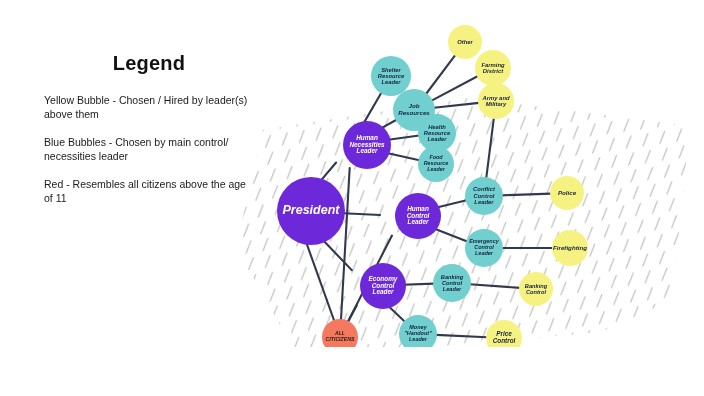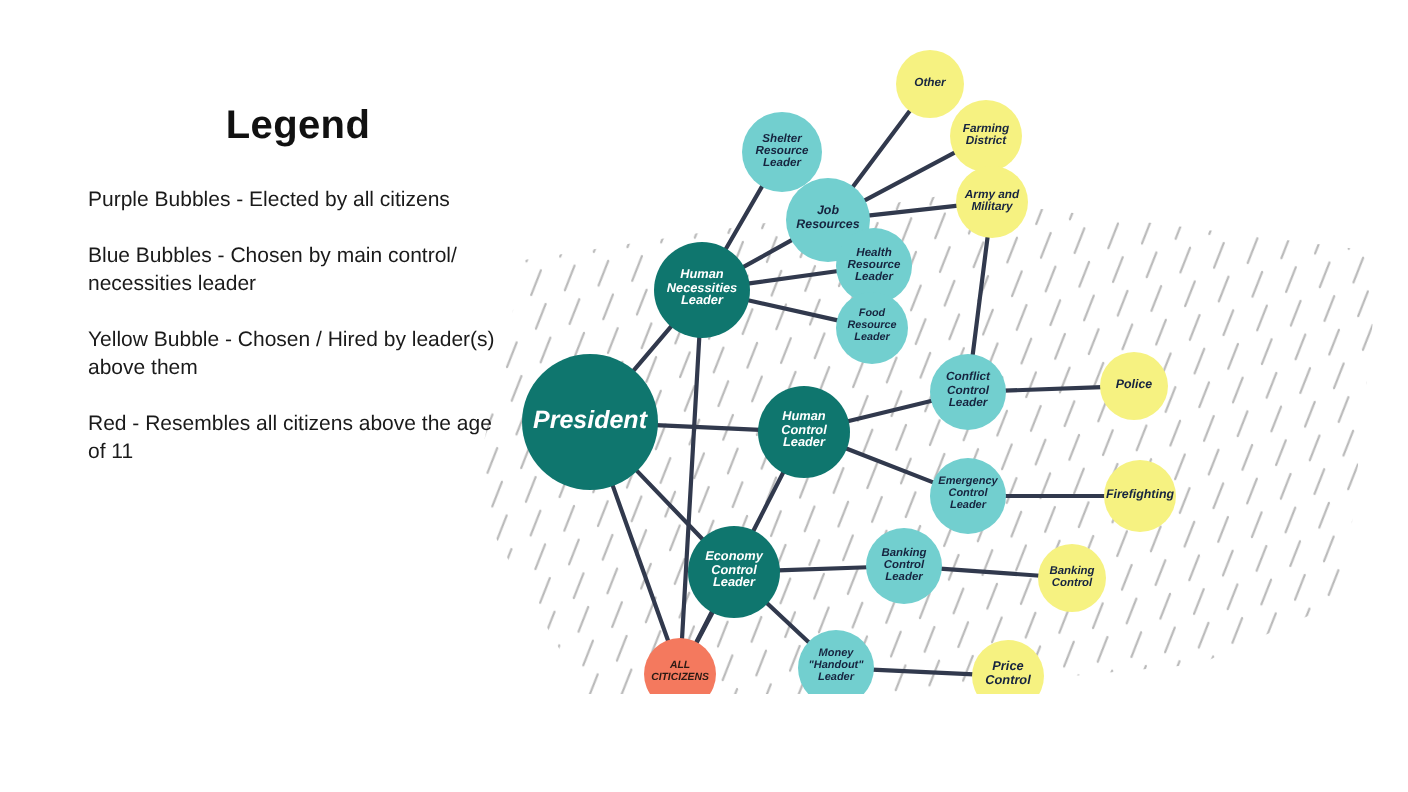--- a/index.html
+++ b/index.html
@@ -55,21 +55,21 @@
     align-items: center;
     justify-content: center;
     text-align: center;
     font-style: italic;
     font-weight: bold;
     color: #14213d;
     line-height: 1.08;
     box-sizing: border-box;
     user-select: none;
   }
-  .node.purple { background: #0f766e; color: #ffffff; }
+  .node.purple { background: #6d28d9; color: #ffffff; margin-left: 16px; }
   .node.teal   { background: #72CFCF; color: #16243f; }
   .node.yellow { background: #F6F281; color: #16243f; }
   .node.red    { background: #F4795E; color: #2b1a14; }
   .node-label {
     display: block;
     padding: 0 2px;
     pointer-events: none;
   }
 </style>
 </head>
@@ -111,23 +111,22 @@
         <line x1="388.9863103661512" y1="285.2240125753123" x2="434.0112006095127" y2="283.6348988020172" stroke="#31394d" stroke-width="2.1" stroke-linecap="round"></line>
         <line x1="383.0203998392417" y1="301.07802337810983" x2="404.89240013152954" y2="321.66343541791014" stroke="#31394d" stroke-width="2.1" stroke-linecap="round"></line>
         <line x1="356.7064701507813" y1="305.44333415963536" x2="347.95409124712353" y2="321.97560542209993" stroke="#31394d" stroke-width="2.1" stroke-linecap="round"></line>
         <line x1="469.9542565969532" y1="284.28244689978237" x2="520.0406608027082" y2="287.86004720019343" stroke="#31394d" stroke-width="2.1" stroke-linecap="round"></line>
         <line x1="435.9805615494052" y1="334.83630518834445" x2="487.0183585366729" y2="337.21015621100804" stroke="#31394d" stroke-width="2.1" stroke-linecap="round"></line>
       </g>
   </svg>
 
   <div id="legend">
     <div id="legend-title">Legend</div>
-    <div class="legend-line">Purple Bubbles - Elected by all citizens</div>
+    <div class="legend-line">Yellow Bubble - Chosen / Hired by leader(s) above them</div>
     <div class="legend-line">Blue Bubbles - Chosen by main control/ necessities leader</div>
-    <div class="legend-line">Yellow Bubble - Chosen / Hired by leader(s) above them</div>
     <div class="legend-line">Red - Resembles all citizens above the age of 11</div>
   </div>
 
   <div id="node-layer">
       <div class="node purple" style="left: 261px; top: 177px; width: 68px; height: 68px; font-size: 12.5px;">
         <span class="node-label">President</span>
       </div>
       <div class="node purple" style="left: 327px; top: 121px; width: 48px; height: 48px; font-size: 6.4px;">
         <span class="node-label">Human Necessities Leader</span>
       </div>

